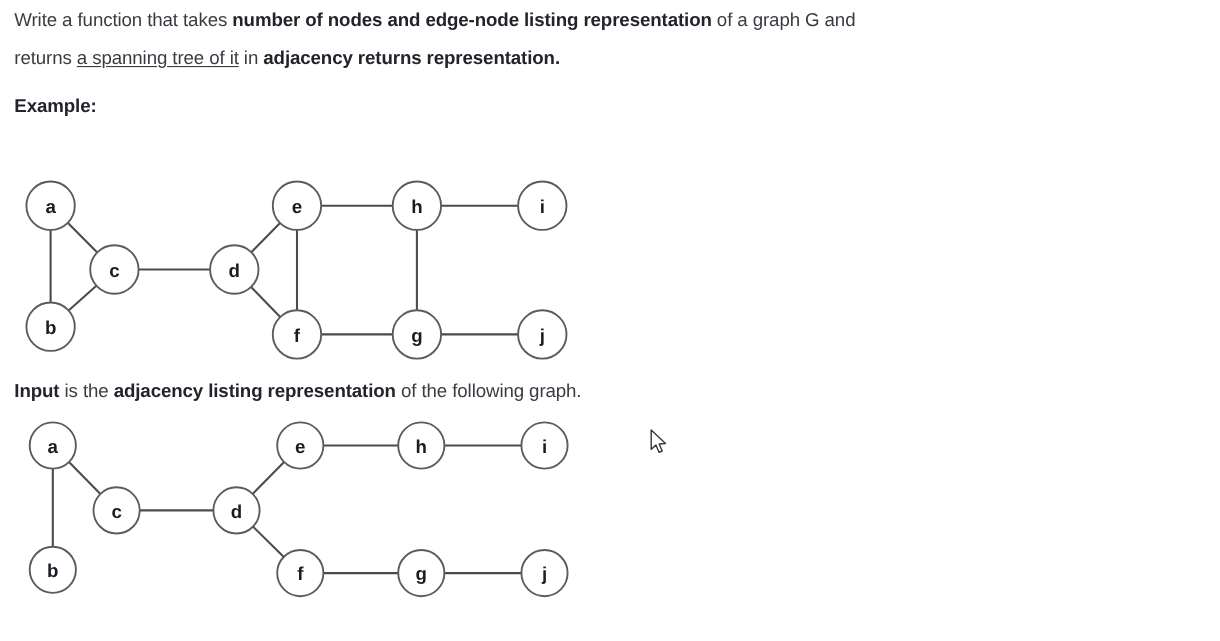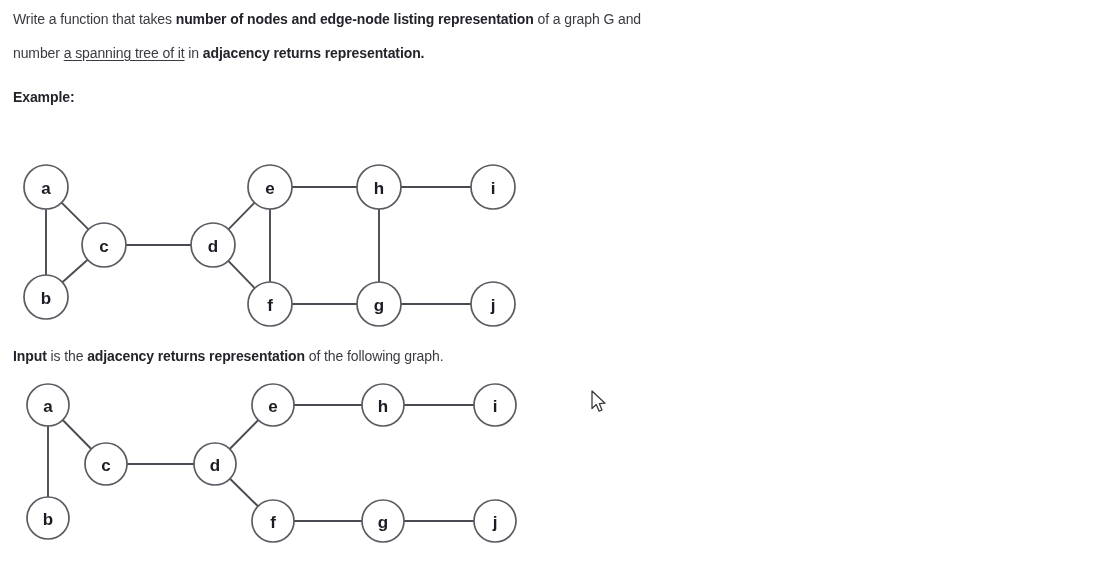--- a/index.html
+++ b/index.html
@@ -17,21 +17,21 @@
   }
   .page {
     position: absolute;
     left: 0; top: 0;
     width: 1109px;
     height: 583px;
   }
   .text-line {
     position: absolute;
     left: 13px;
-    font-size: 14px;
+    font-size: 17px;
     line-height: 24px;
     color: #3a3a42;
     white-space: nowrap;
     letter-spacing: -0.1px;
   }
   .text-line b { font-weight: 700; color: #23232b; }
   .text-line u { text-underline-offset: 2px; }
   .l1 { top: 7px; }
   .l2 { top: 41px; }
   .l3 { top: 85px; font-weight: 700; color: #23232b; }
@@ -71,23 +71,23 @@
     width: 18px;
     height: 24px;
   }
 </style>
 </head>
 <body>
 
 <div class="page">
 
   <div class="text-line l1"><span>Write a function that takes </span><b>number of nodes and edge-node listing representation</b><span> of a graph G and</span></div>
-  <div class="text-line l2"><span>number </span><u>a spanning tree of it</u><span> in </span><b>adjacency returns representation.</b></div>
+  <div class="text-line l2"><span>returns </span><u>a spanning tree of it</u><span> in </span><b>adjacency returns representation.</b></div>
   <div class="text-line l3"><b>Example:</b></div>
-  <div class="text-line l5"><b>Input</b><span> is the </span><b>adjacency returns representation</b><span> of the following graph.</span></div>
+  <div class="text-line l5"><b>Input</b><span> is the </span><b>adjacency listing representation</b><span> of the following graph.</span></div>
 
   <div class="graph g1">
       <svg width="523" height="179" viewBox="0 0 523 179">
         <line x1="46" y1="54" x2="46" y2="120" class="edge"></line>
         <line x1="61.55634918610404" y1="47.55634918610404" x2="88.44365081389596" y2="74.44365081389596" class="edge"></line>
         <line x1="62.38052769422279" y1="127.31400965345543" x2="87.61947230577721" y2="104.68599034654457" class="edge"></line>
         <line x1="126" y1="90" x2="191" y2="90" class="edge"></line>
         <line x1="228.42049359007748" y1="74.30897143465799" x2="254.57950640992252" y2="47.69102856534201" class="edge"></line>
         <line x1="228.28586446044582" y1="105.82221058186497" x2="254.71413553955418" y2="133.17778941813503" class="edge"></line>
         <line x1="270" y1="54" x2="270" y2="127" class="edge"></line>

